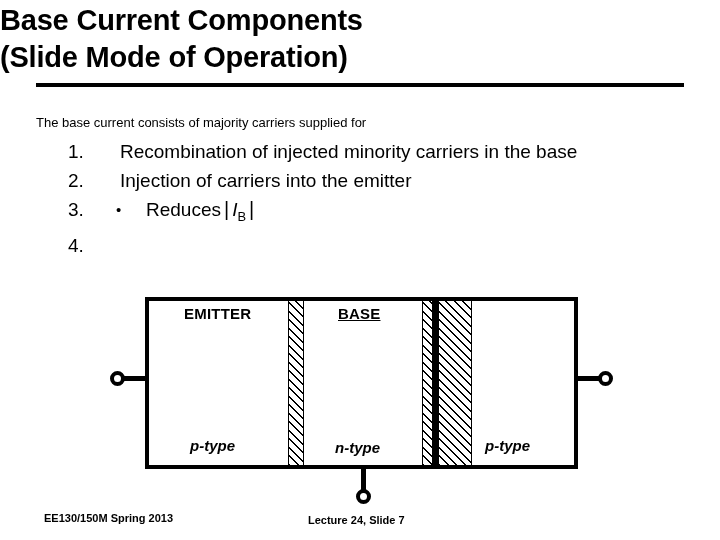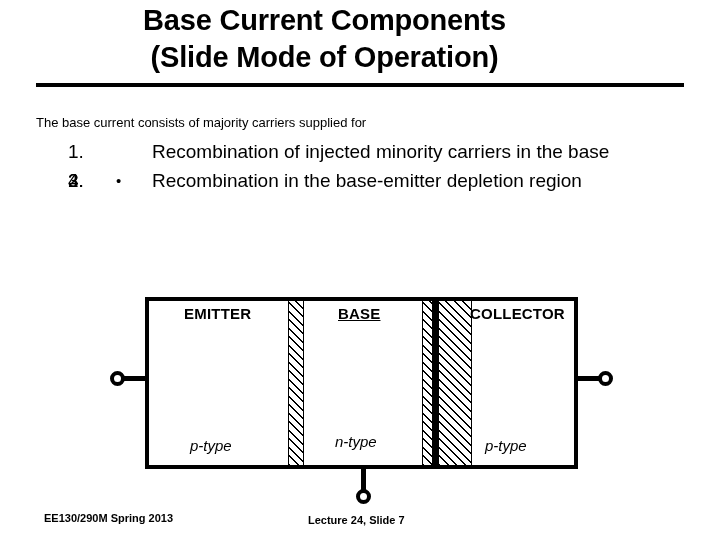--- a/index.html
+++ b/index.html
@@ -15,21 +15,20 @@
     font-family: "Liberation Sans", sans-serif;
     color: #000000;
   }
 
   
   .title-block {
     position: absolute;
     left: 0;
     top: 2px;
     width: 649px;
-    text-align: center;
   }
   .title-line {
     font-size: 29px;
     font-weight: bold;
     line-height: 37px;
     letter-spacing: -0.2px;
     white-space: nowrap;
   }
   .title-rule {
     position: absolute;
@@ -61,21 +60,21 @@
   }
   .num-item .marker {
     position: absolute;
     left: 32px;
     top: 0;
     width: 24px;
     text-align: left;
   }
   .num-item .item-text {
     display: inline-block;
-    margin-left: 84px;
+    margin-left: 52px;
   }
   .sub-item {
     position: relative;
     font-size: 19px;
     line-height: 29px;
     padding-left: 80px;
     white-space: nowrap;
   }
   .sub-item .dot {
     position: absolute;
@@ -145,26 +144,26 @@
     white-space: nowrap;
     letter-spacing: 0.2px;
   }
   .lbl-emitter   { left: 39px;  top: 8px; }
   .lbl-base      { left: 193px; top: 8px; text-decoration: underline; }
   .lbl-collector { left: 325px; top: 8px; }
 
   .type-label {
     position: absolute;
     font-size: 15px;
-    font-weight: normal;
+    font-weight: bold;
     font-style: italic;
     white-space: nowrap;
   }
   .typ-e { left: 45px;  top: 140px; }
-  .typ-b { left: 190px; top: 136px; }
+  .typ-b { left: 190px; top: 142px; }
   .typ-c { left: 340px; top: 140px; }
 
   
   .lead-h {
     position: absolute;
     height: 5px;
     background: #000;
   }
   .lead-emitter { left: -23px; top: 79px; width: 25px; }
   .lead-collector { left: 431px; top: 79px; width: 25px; }
@@ -220,59 +219,59 @@
 
   <div class="lead-line">The base current consists of majority carriers supplied for</div>
 
   <div class="num-item">
     <span class="marker">1.</span>
     <span class="item-text">Recombination of injected minority carriers in the base</span>
   </div>
 
   <div class="num-item">
     <span class="marker">2.</span>
+    <span class="item-text">Injection of carriers into the emitter</span>
   </div>
 
   <div class="num-item">
     <span class="marker">3.</span>
   </div>
 
   <div class="sub-item">
     <span class="dot">•</span>
+    <span class="sub-text"><span>Reduces</span><span class="bar">|</span><span class="ital"><span>I</span><sub>B</sub></span><span class="bar">|</span></span>
   </div>
 
   <div class="num-item">
     <span class="marker">4.</span>
-    <span class="item-text">Recombination in the base-emitter depletion region</span>
   </div>
 
 </div>
 
 <div class="diagram">
 
   <div class="device-box"></div>
 
   <div class="depletion dep-be-narrow"></div>
   <div class="depletion dep-bc-narrow"></div>
   <div class="junction-line jl-bc"></div>
   <div class="depletion dep-bc-wide"></div>
 
   <div class="region-label lbl-emitter">EMITTER</div>
   <div class="region-label lbl-base">BASE</div>
-  <div class="region-label lbl-collector">COLLECTOR</div>
 
   <div class="type-label typ-e">p-type</div>
   <div class="type-label typ-b">n-type</div>
   <div class="type-label typ-c">p-type</div>
 
   <div class="lead-h lead-emitter"></div>
   <div class="terminal-dot dot-emitter"></div>
 
   <div class="lead-h lead-collector"></div>
   <div class="terminal-dot dot-collector"></div>
 
   <div class="lead-base-v"></div>
   <div class="terminal-dot dot-base"></div>
 
 </div>
 
-<div class="footer-left">EE130/290M Spring 2013</div>
+<div class="footer-left">EE130/150M Spring 2013</div>
 <div class="footer-center">Lecture 24, Slide 7</div>
 
 </body></html>

